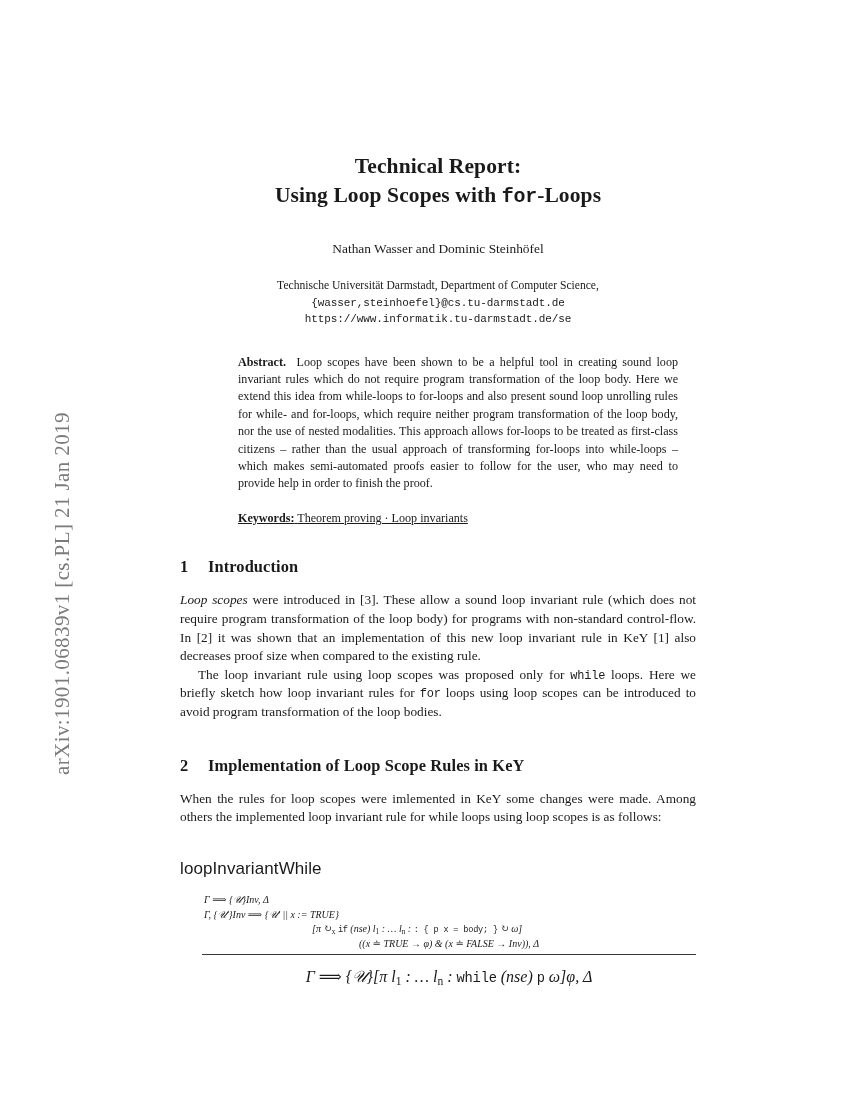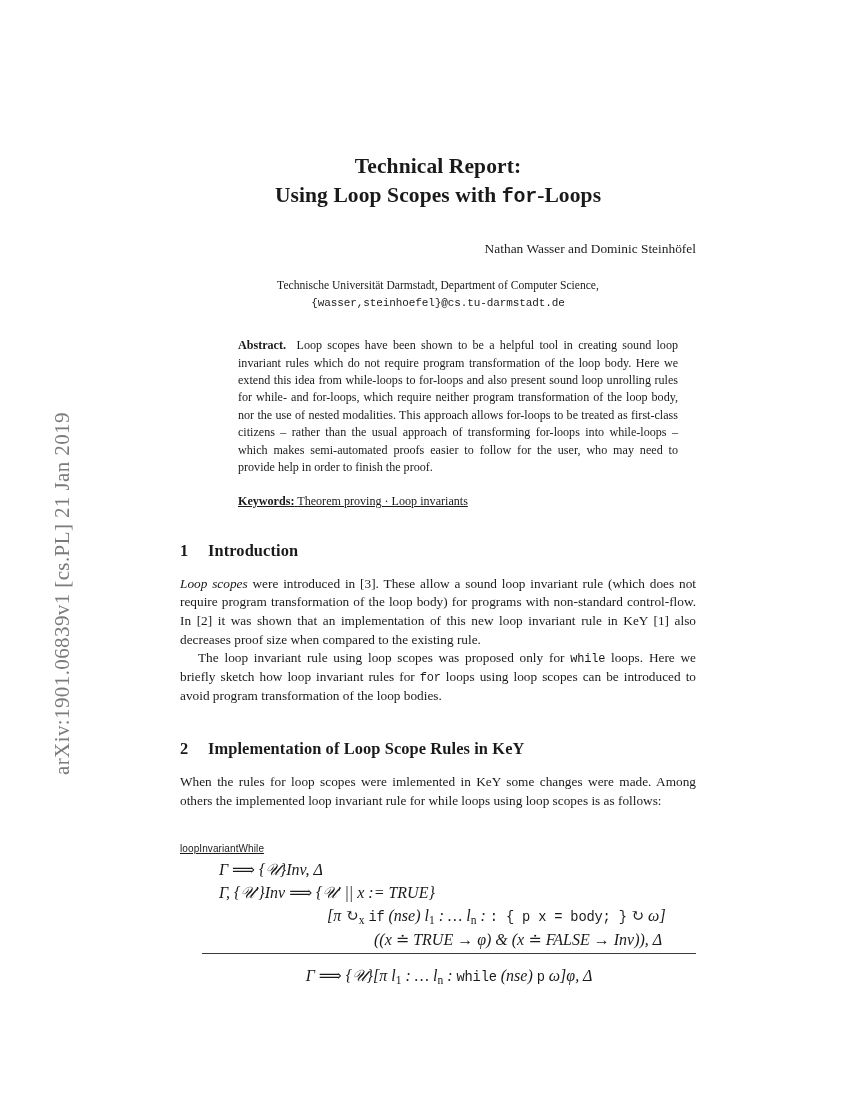--- a/index.html
+++ b/index.html
@@ -67,21 +67,21 @@
   }
   .mono-inline {
     font-family: "Liberation Mono", "DejaVu Sans Mono", monospace;
     font-size: 0.93em;
     letter-spacing: -0.2px;
   }
 
   
   .authors {
     margin-top: 31px;
-    text-align: right;
+    text-align: center;
     font-size: 13.4px;
   }
   .affiliation {
     margin-top: 21px;
     text-align: center;
     font-size: 11.6px;
     line-height: 1.42;
   }
   .affil-mono {
     font-family: "Liberation Mono", "DejaVu Sans Mono", monospace;
@@ -140,30 +140,29 @@
     letter-spacing: -0.2px;
   }
 
   
   .rule-block {
     margin-top: 32px;
     position: relative;
   }
   .rule-name {
     font-family: "Liberation Sans", "DejaVu Sans", sans-serif;
+    font-size: 17px;
+    color: #1a1a1a;
+    margin-bottom: 14px;
+    letter-spacing: 0.1px;
+  }
+  .rule-premises {
     font-size: 10px;
-    color: #1a1a1a;
-    margin-bottom: 4px;
-    letter-spacing: 0.1px;
-    text-decoration: underline;
-  }
-  .rule-premises {
-    font-size: 16px;
     line-height: 1.45;
-    margin-left: 39px;
+    margin-left: 24px;
   }
   .prem-line { white-space: nowrap; }
   .prem-indent-1 { margin-left: 0px; }
   .prem-indent-2 { margin-left: 0px; }
   .prem-indent-3 { margin-left: 108px; }
   .prem-indent-4 { margin-left: 155px; }
   .rule-bar {
     border-top: 1.1px solid #3a3a3a;
     margin-top: 2px;
     margin-left: 22px;
@@ -201,20 +200,21 @@
     <div class="title-block">
       <div class="title-line">Technical Report:</div>
       <div class="title-line"><span>Using Loop Scopes with </span><span class="mono-inline">for</span><span>-Loops</span></div>
     </div>
 
     <div class="authors">Nathan Wasser and Dominic Steinhöfel</div>
 
     <div class="affiliation">
       <div>Technische Universität Darmstadt, Department of Computer Science,</div>
       <div class="affil-mono">{wasser,steinhoefel}@cs.tu-darmstadt.de</div>
+      <div class="affil-mono">https://www.informatik.tu-darmstadt.de/se</div>
     </div>
 
     <div class="abstract"><b>Abstract.</b>&nbsp; <span>Loop scopes have been shown to be a helpful tool in creating sound loop invariant rules which do not require program transformation of the loop body. Here we extend this idea from while-loops to for-loops and also present sound loop unrolling rules for while- and for-loops, which require neither program transformation of the loop body, nor the use of nested modalities. This approach allows for-loops to be treated as first-class citizens – rather than the usual approach of transforming for-loops into while-loops – which makes semi-automated proofs easier to follow for the user, who may need to provide help in order to finish the proof.</span></div>
 
     <div class="keywords"><b>Keywords:</b> <span>Theorem proving · Loop invariants</span></div>
 
     <div class="section-head sec1">
       <span class="section-num">1</span>
       <span>Introduction</span>
     </div>

